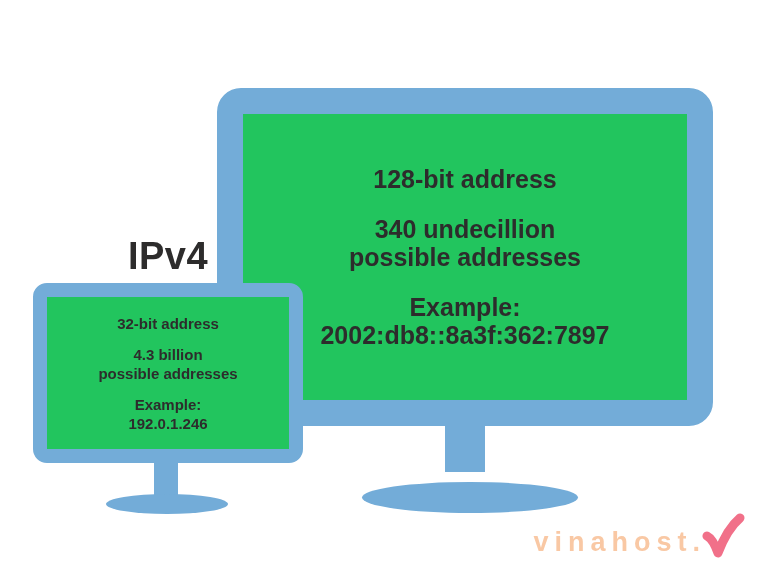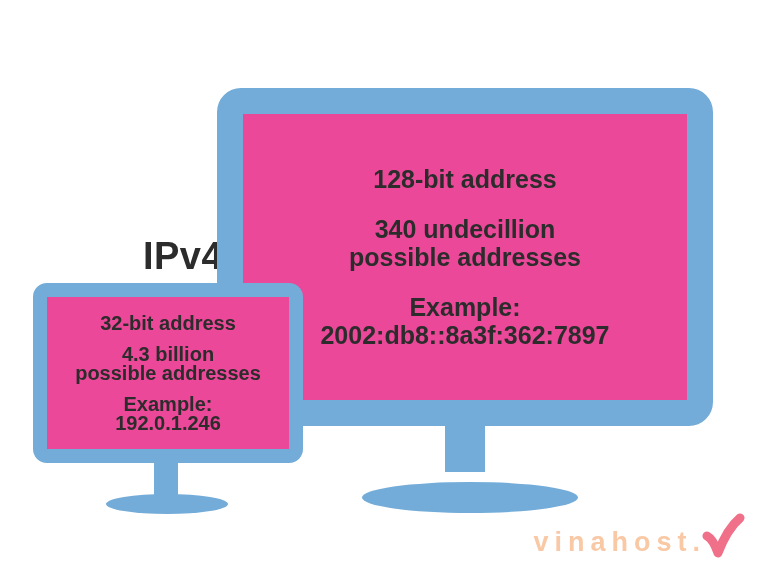--- a/index.html
+++ b/index.html
@@ -11,43 +11,43 @@
   html,body{margin:0;padding:0;background:#fff;}
   .canvas{
     position:relative;width:768px;height:576px;background:#ffffff;overflow:hidden;
     font-family:"Liberation Sans", sans-serif;color:var(--ink);
   }
   .title{
     position:absolute;text-align:center;font-weight:700;color:var(--ink);
     letter-spacing:0.5px;
   }
   .title-ipv6{left:217px;top:38px;width:496px;font-size:41px;}
-  .title-ipv4{left:48px;top:235px;width:270px;font-size:38px;}
+  .title-ipv4{left:33px;top:235px;width:270px;font-size:38px;}
 
   .monitor{
-    position:absolute;box-sizing:border-box;background:#ec4899;
+    position:absolute;box-sizing:border-box;background:#22c55e;
     border-style:solid;border-color:var(--blue);
   }
   .monitor-ipv6{
     left:217px;top:88px;width:496px;height:338px;
     border-width:26px;border-radius:24px;
   }
   .monitor-ipv4{
     left:33px;top:283px;width:270px;height:180px;
     border-width:14px;border-radius:14px;
   }
   .screen{
     position:absolute;inset:0;display:flex;flex-direction:column;
     align-items:center;justify-content:center;text-align:center;
   }
   .monitor-ipv6 .screen{gap:22px;}
   .monitor-ipv4 .screen{gap:12px;}
   .screen .group{display:flex;flex-direction:column;}
   .monitor-ipv6 .screen{font-size:25px;line-height:28px;font-weight:700;}
-  .monitor-ipv4 .screen{font-size:20px;line-height:19px;font-weight:700;}
+  .monitor-ipv4 .screen{font-size:15px;line-height:19px;font-weight:700;}
 
   .neck{position:absolute;background:var(--blue);}
   .neck-ipv6{left:445px;top:420px;width:40px;height:52px;}
   .neck-ipv4{left:154px;top:458px;width:24px;height:37px;}
   .base{position:absolute;background:var(--blue);border-radius:50%;}
   .base-ipv6{left:362px;top:482px;width:216px;height:31px;}
   .base-ipv4{left:106px;top:494px;width:122px;height:20px;}
 
   .watermark{
     position:absolute;right:22px;bottom:14px;display:flex;align-items:center;

